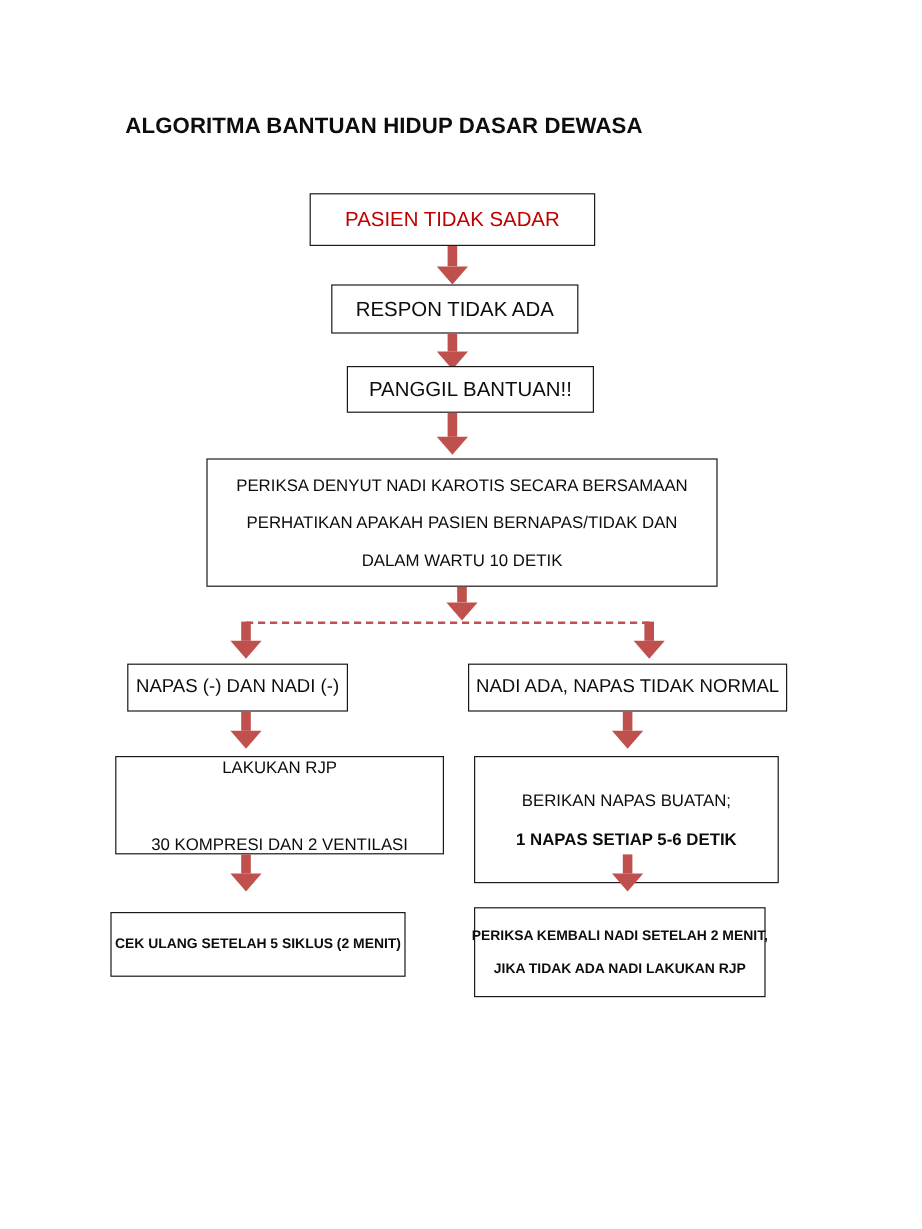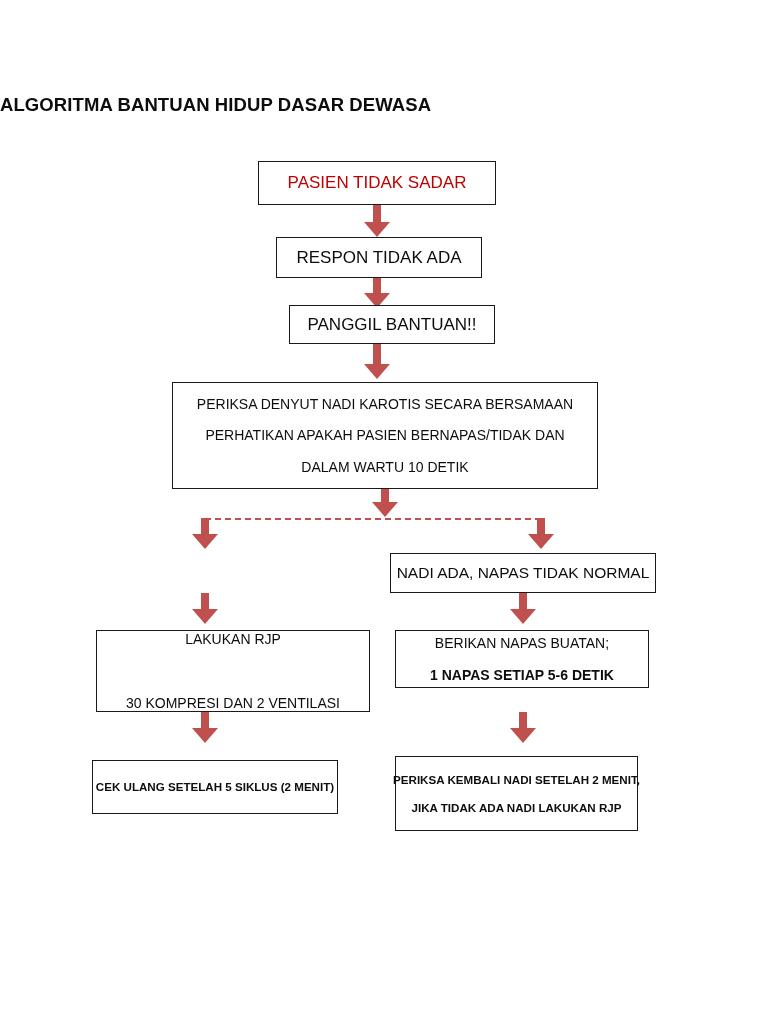--- a/index.html
+++ b/index.html
@@ -18,21 +18,21 @@
     width: 768px;
     height: 1024px;
   }
 
   
   .title {
     position: absolute;
     left: 0;
     top: 94px;
     width: 640px;
-    text-align: left;
+    text-align: center;
     font-size: 18.5px;
     font-weight: bold;
     letter-spacing: 0.1px;
     color: #0d0d0d;
   }
 
   
   .box {
     position: absolute;
     box-sizing: border-box;
@@ -140,41 +140,44 @@
   <div class="arrow" style="left:192px; top:518px; height:33px;">
     <div class="stem" style="height:16px;"></div>
     <div class="head" style="top:16px;"></div>
   </div>
 
   <div class="arrow" style="left:528px; top:518px; height:33px;">
     <div class="stem" style="height:16px;"></div>
     <div class="head" style="top:16px;"></div>
   </div>
 
+  <div class="box fs155" style="left:106px; top:553px; width:184px; height:40px;">
+    <span class="line">NAPAS (-) DAN NADI (-)</span>
+  </div>
 
   <div class="box fs155" style="left:390px; top:553px; width:266px; height:40px;">
     <span class="line">NADI ADA, NAPAS TIDAK NORMAL</span>
   </div>
 
   <div class="arrow" style="left:192px; top:593px; height:32px;">
     <div class="stem" style="height:16px;"></div>
     <div class="head" style="top:16px;"></div>
   </div>
 
   <div class="arrow" style="left:510px; top:593px; height:32px;">
     <div class="stem" style="height:16px;"></div>
     <div class="head" style="top:16px;"></div>
   </div>
 
   <div class="box fs14" style="left:96px; top:630px; width:274px; height:82px;justify-content:space-between;">
     <span class="line">LAKUKAN RJP</span>
     <span class="line">30 KOMPRESI DAN 2 VENTILASI</span>
   </div>
 
-  <div class="box fs14" style="left:395px; top:630px; width:254px; height:58px;">
+  <div class="box fs14" style="left:395px; top:630px; width:254px; height:106px;">
     <span class="line">BERIKAN NAPAS BUATAN;</span>
     <span class="line bold">1 NAPAS SETIAP 5-6 DETIK</span>
   </div>
 
   <div class="arrow" style="left:192px; top:712px; height:32px;">
     <div class="stem" style="height:16px;"></div>
     <div class="head" style="top:16px;"></div>
   </div>
 
   <div class="arrow" style="left:510px; top:712px; height:32px;">

